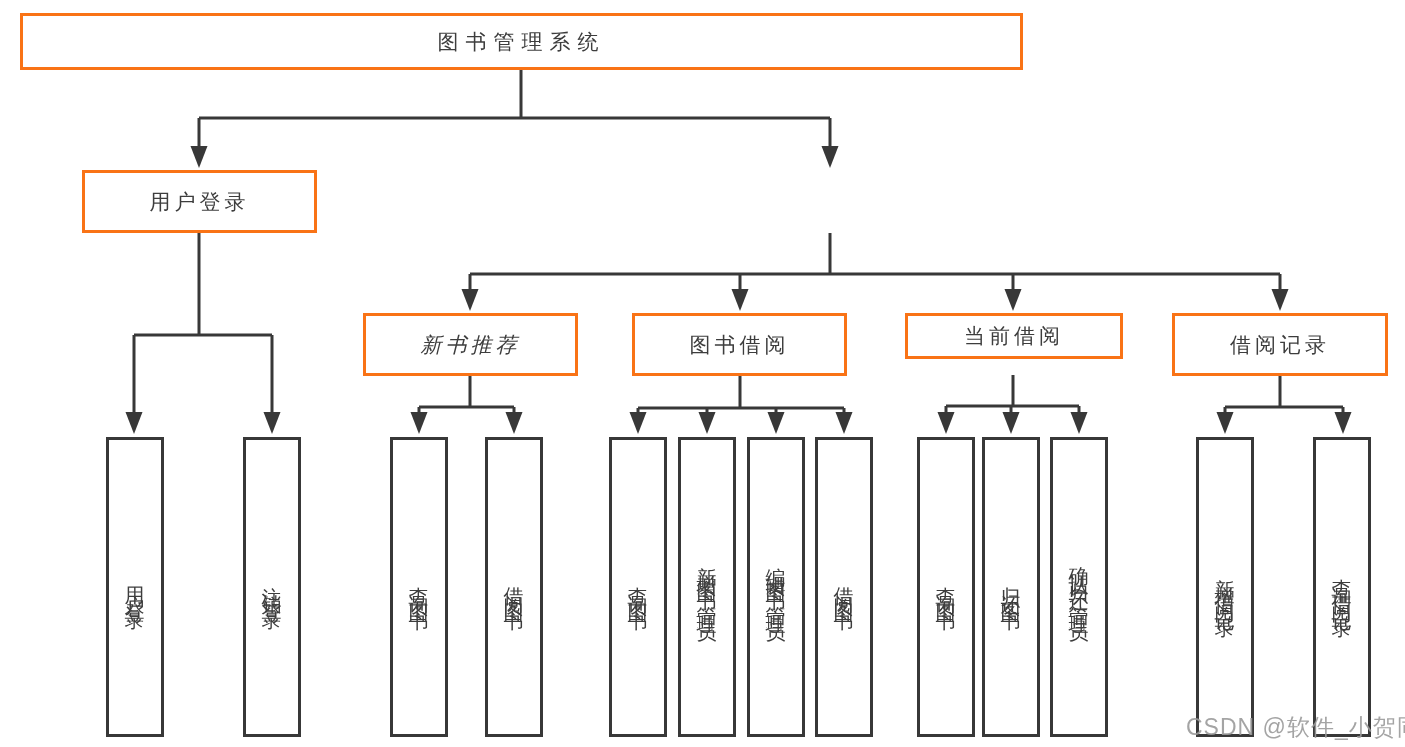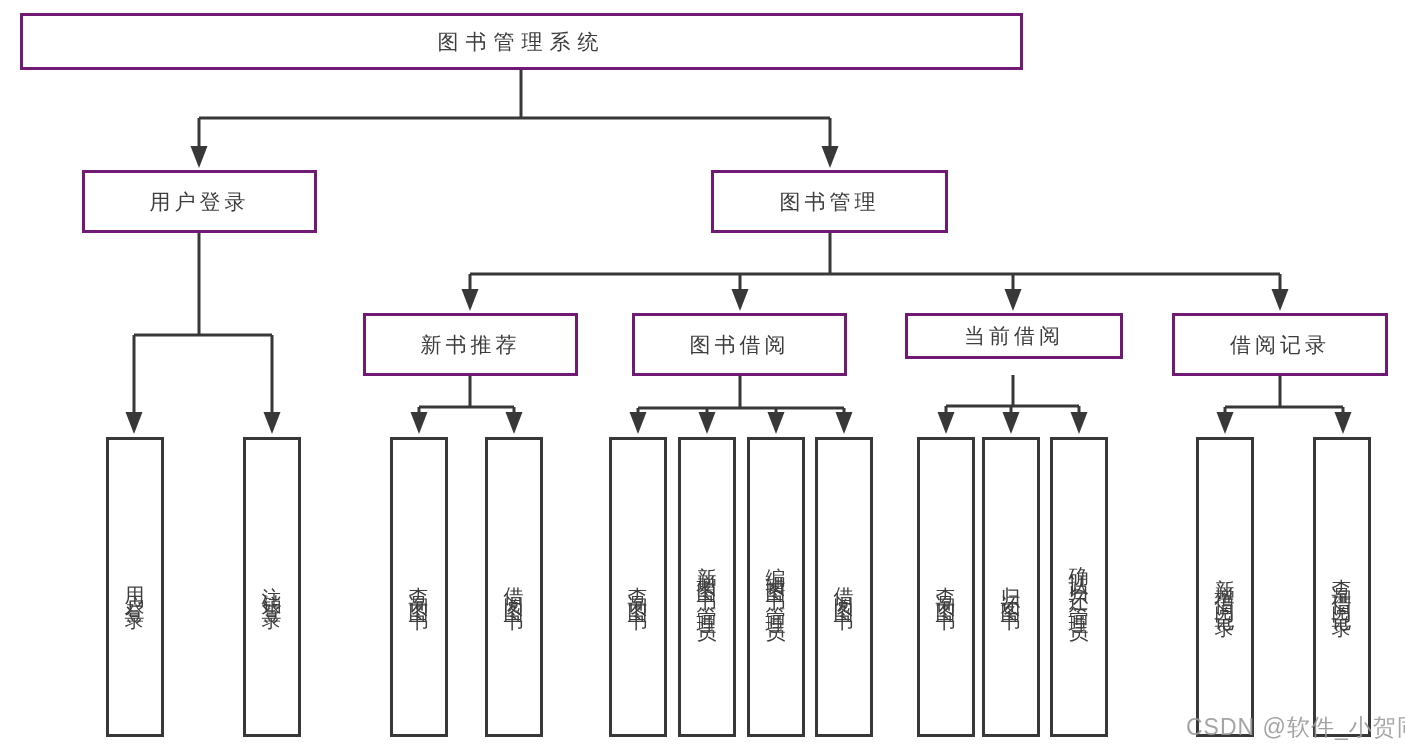--- a/index.html
+++ b/index.html
@@ -7,21 +7,21 @@
     position:relative;
     width:1405px;height:747px;
     background:#ffffff;
     font-family:"Liberation Sans","DejaVu Sans",sans-serif;
     overflow:hidden;
   }
   #connectors{position:absolute;left:0;top:0;z-index:1;}
   .hbox{
     position:absolute;z-index:2;
     box-sizing:border-box;
-    border:3px solid #701a75;
+    border:3px solid #f97316;
     background:#ffffff;
     display:flex;align-items:center;justify-content:center;
     color:#3d3d3d;
     font-size:21px;
     letter-spacing:4px;
   }
   .vbox{
     position:absolute;z-index:2;
     box-sizing:border-box;
     border:3px solid #383838;
@@ -90,25 +90,22 @@
     <polygon points="1343,434 1334.5,412 1351.5,412" fill="#383838" stroke="none"></polygon>
   </svg>
 
   <div class="hbox" style="left:20px;top:13px;width:1003px;height:57px;">
     <span class="root-label">图书管理系统</span>
   </div>
 
   <div class="hbox" style="left:82px;top:170px;width:235px;height:63px;">
     <span>用户登录</span>
   </div>
-  <div class="hbox" style="left:711px;top:170px;width:237px;height:63px;">
-    <span>图书管理</span>
-  </div>
 
-  <div class="hbox" style="left:363px;top:313px;width:215px;height:63px;">
+  <div class="hbox" style="left:363px;top:313px;width:215px;height:63px;font-style:italic;">
     <span>新书推荐</span>
   </div>
   <div class="hbox" style="left:632px;top:313px;width:215px;height:63px;text-align:center;">
     <span>图书借阅</span>
   </div>
   <div class="hbox" style="left:905px;top:313px;width:218px;height:46px;">
     <span>当前借阅</span>
   </div>
   <div class="hbox" style="left:1172px;top:313px;width:216px;height:63px;">
     <span>借阅记录</span>

